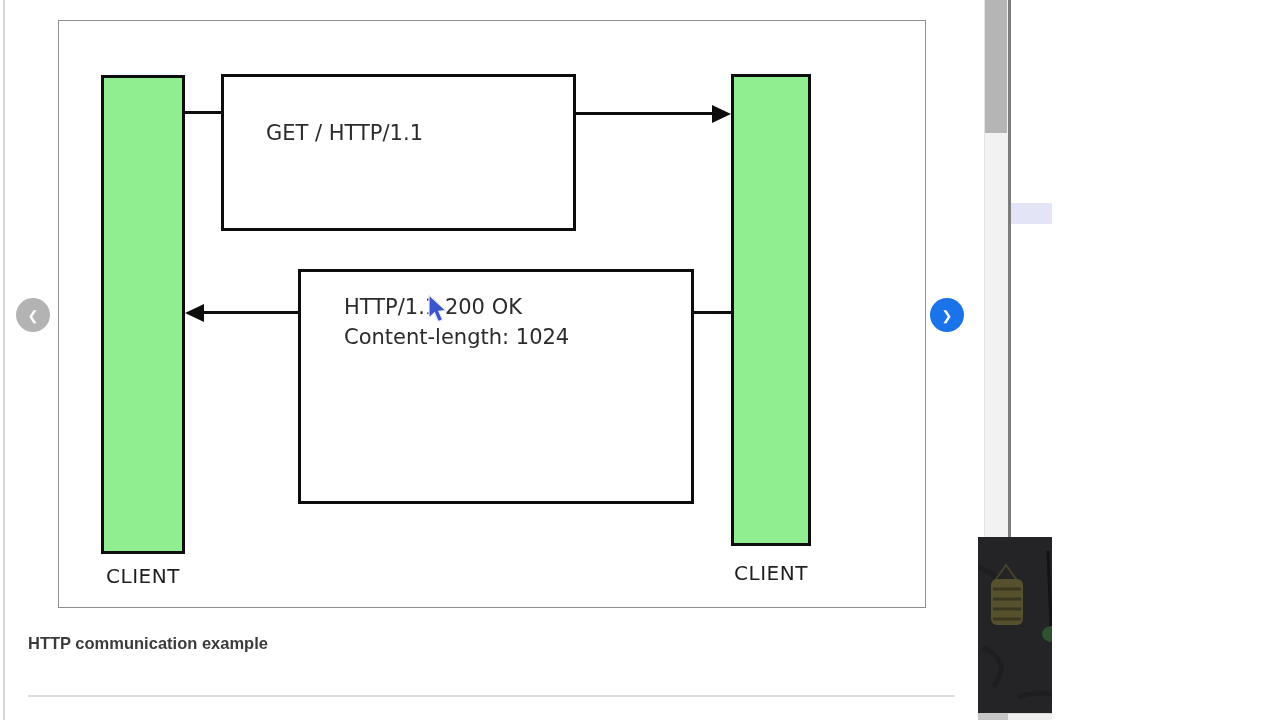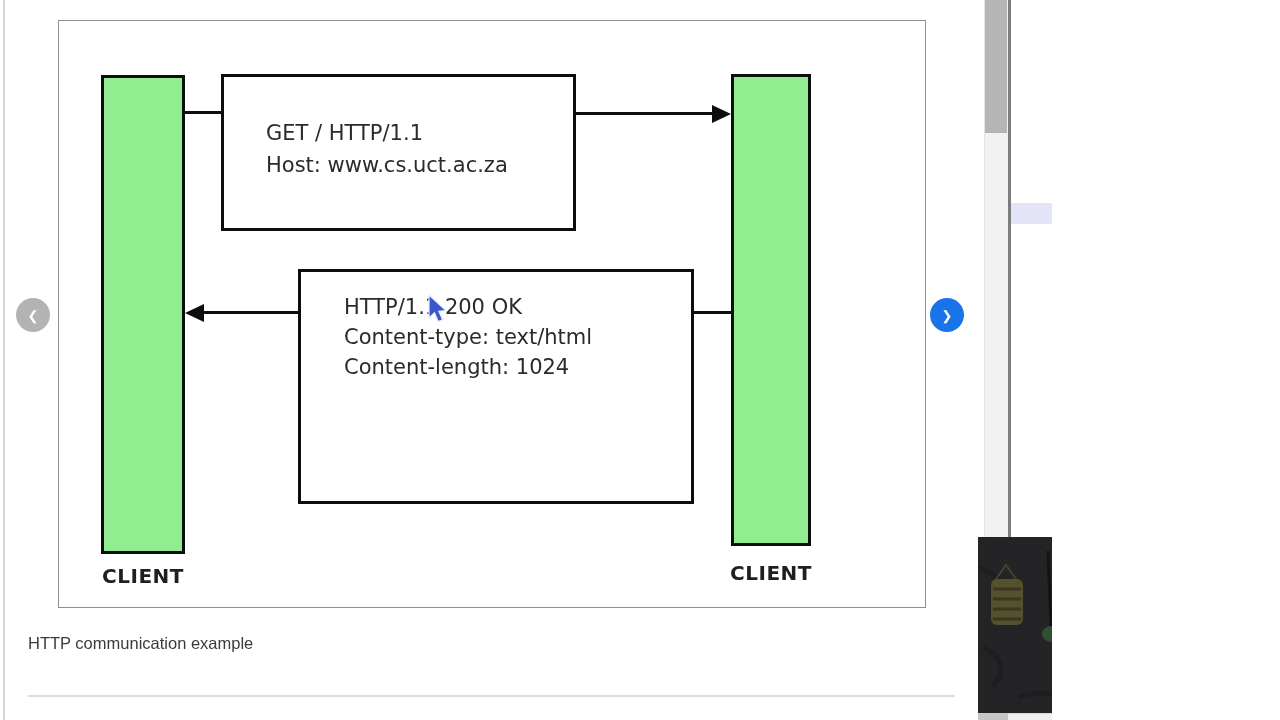--- a/index.html
+++ b/index.html
@@ -22,26 +22,26 @@
   #request-box{left:162px;top:53px;width:355px;height:157px;padding:40px 0 0 42px;line-height:32px;}
   #response-box{left:239px;top:248px;width:396px;height:235px;padding:20px 0 0 43px;line-height:30px;}
   .msg-line{white-space:nowrap;min-height:30px;}
   .conn{background:#0d0d0d;height:3px;}
   #req-line-left{left:123px;top:90px;width:41px;}
   #req-line-right{left:515px;top:91px;width:139px;}
   #req-arrowhead{left:653px;top:84px;width:0;height:0;border-top:9px solid transparent;border-bottom:9px solid transparent;border-left:19px solid #0d0d0d;}
   #resp-line-right{left:633px;top:290px;width:41px;}
   #resp-line-left{left:144px;top:290px;width:97px;}
   #resp-arrowhead{left:126px;top:283px;width:0;height:0;border-top:9px solid transparent;border-bottom:9px solid transparent;border-right:19px solid #0d0d0d;}
-  .endpoint-label{font-family:"DejaVu Sans",sans-serif;font-size:20px;color:#1f1f1f;letter-spacing:.5px;text-align:center;font-weight:bold;}
+  .endpoint-label{font-family:"DejaVu Sans",sans-serif;font-size:20px;color:#1f1f1f;letter-spacing:.5px;text-align:center;}
   #client-label{left:22px;top:543px;width:124px;}
   #server-label{left:652px;top:540px;width:120px;}
 
   
-  #caption{left:28px;top:634px;font-size:16.5px;color:#3b3b3b;}
+  #caption{left:28px;top:634px;font-size:16.5px;color:#3b3b3b;font-weight:bold;}
   #divider{left:28px;top:695px;width:927px;height:2px;background:#dedede;}
 
   
   .nav-btn{width:34px;height:34px;border-radius:50%;border:none;color:#ffffff;
     display:flex;align-items:center;justify-content:center;font-size:13px;padding:0;cursor:pointer;}
   #prev-btn{left:16px;top:298px;background:#b3b3b3;}
   #next-btn{left:930px;top:298px;background:#1a73e8;}
 
   
   #scroll-track{left:984px;top:0;width:24px;height:720px;background:#f2f2f2;border-left:1px solid #e3e3e3;box-sizing:border-box;}
@@ -64,26 +64,24 @@
 <div id="screen">
 
   <div id="left-edge" class="abs"></div>
 
   <div id="slide" class="abs">
     <div id="client-box" class="abs endpoint"></div>
     <div id="server-box" class="abs endpoint"></div>
 
     <div id="request-box" class="abs msg-box">
       <div class="msg-line">GET / HTTP/1.1</div>
-      <div class="msg-line">Host: www.cs.uct.ac.za</div>
     </div>
 
     <div id="response-box" class="abs msg-box">
       <div class="msg-line">HTTP/1.1 200 OK</div>
-      <div class="msg-line">Content-type: text/html</div>
       <div class="msg-line">Content-length: 1024</div>
       <div class="msg-line"></div>
     </div>
 
     <div id="req-line-left" class="abs conn"></div>
     <div id="req-line-right" class="abs conn"></div>
     <div id="req-arrowhead" class="abs"></div>
     <div id="resp-line-right" class="abs conn"></div>
     <div id="resp-line-left" class="abs conn"></div>
     <div id="resp-arrowhead" class="abs"></div>

